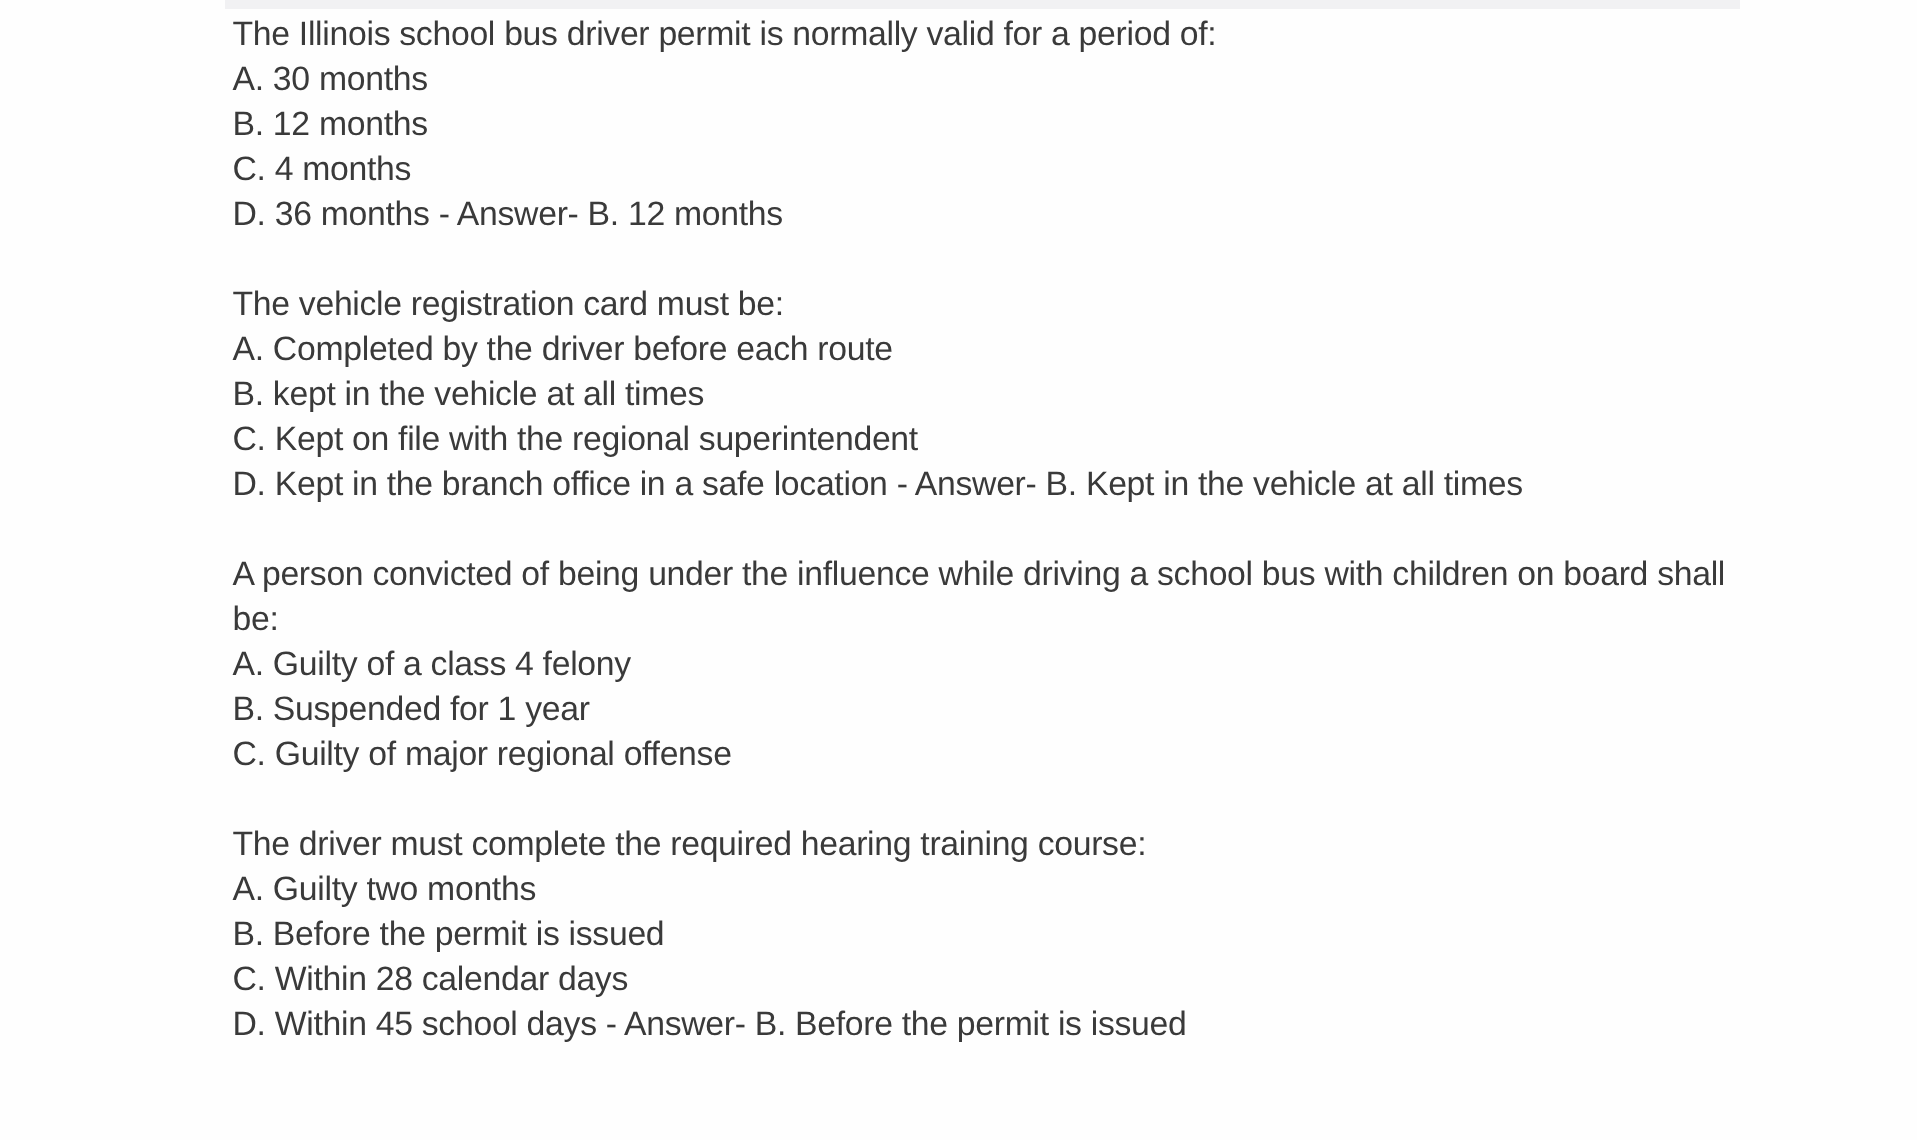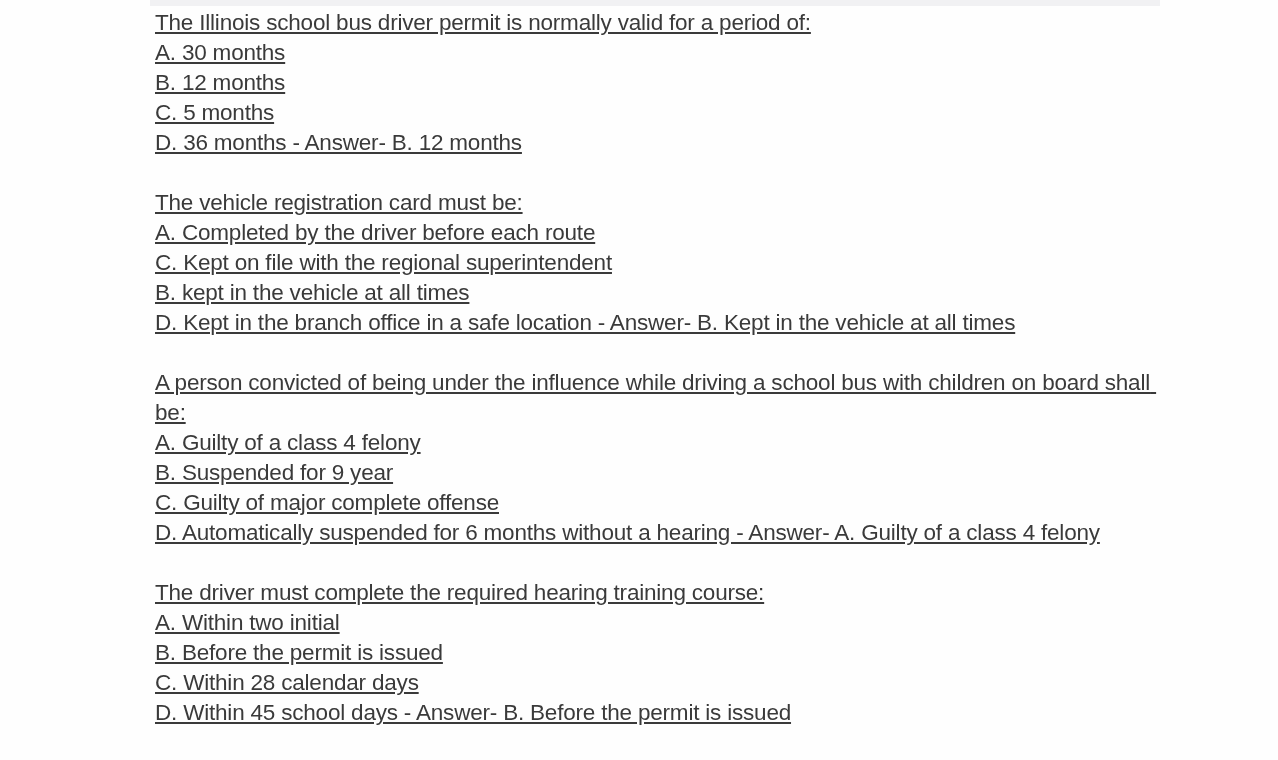--- a/index.html
+++ b/index.html
@@ -1,49 +1,48 @@
 <!DOCTYPE html>
 <html><head>
 <meta charset="utf-8">
 <style>
   html, body { margin:0; padding:0; }
   body { width:1278px; height:760px; overflow:hidden; background:#fefefe; position:relative;
          font-family:"Liberation Sans", sans-serif; color:#3a3a3a; }
   .topbar { position:absolute; left:150px; top:0; width:1010px; height:6px; background:#f1f1f3; }
   .doc { position:absolute; left:155px; top:8px; width:1000px; font-size:22.5px; line-height:30px; letter-spacing:-0.2px; }
   .q { margin:0 0 30px 0; }
-  .line { display:block; white-space:pre-wrap;text-decoration:underline; }
+  .line { display:block; white-space:pre-wrap; }
 </style>
 </head>
 <body>
 
 <div class="topbar"></div>
 
 <div class="doc">
   <div class="q">
     <span class="line">The Illinois school bus driver permit is normally valid for a period of:</span>
     <span class="line">A. 30 months</span>
     <span class="line">B. 12 months</span>
-    <span class="line">C. 5 months</span>
+    <span class="line">C. 4 months</span>
     <span class="line">D. 36 months - Answer- B. 12 months</span>
   </div>
   <div class="q">
     <span class="line">The vehicle registration card must be:</span>
     <span class="line">A. Completed by the driver before each route</span>
+    <span class="line">B. kept in the vehicle at all times</span>
     <span class="line">C. Kept on file with the regional superintendent</span>
-    <span class="line">B. kept in the vehicle at all times</span>
     <span class="line" style="width:945px">D. Kept in the branch office in a safe location - Answer- B. Kept in the vehicle at all times</span>
   </div>
   <div class="q">
     <span class="line" style="width:1000px">A person convicted of being under the influence while driving a school bus with children on board shall be:</span>
     <span class="line">A. Guilty of a class 4 felony</span>
-    <span class="line">B. Suspended for 9 year</span>
-    <span class="line">C. Guilty of major complete offense</span>
-    <span class="line" style="width:950px">D. Automatically suspended for 6 months without a hearing - Answer- A. Guilty of a class 4 felony</span>
+    <span class="line">B. Suspended for 1 year</span>
+    <span class="line">C. Guilty of major regional offense</span>
   </div>
   <div class="q">
     <span class="line">The driver must complete the required hearing training course:</span>
-    <span class="line">A. Within two initial</span>
+    <span class="line">A. Guilty two months</span>
     <span class="line">B. Before the permit is issued</span>
     <span class="line">C. Within 28 calendar days</span>
     <span class="line">D. Within 45 school days - Answer- B. Before the permit is issued</span>
   </div>
 </div>
 
 </body></html>

